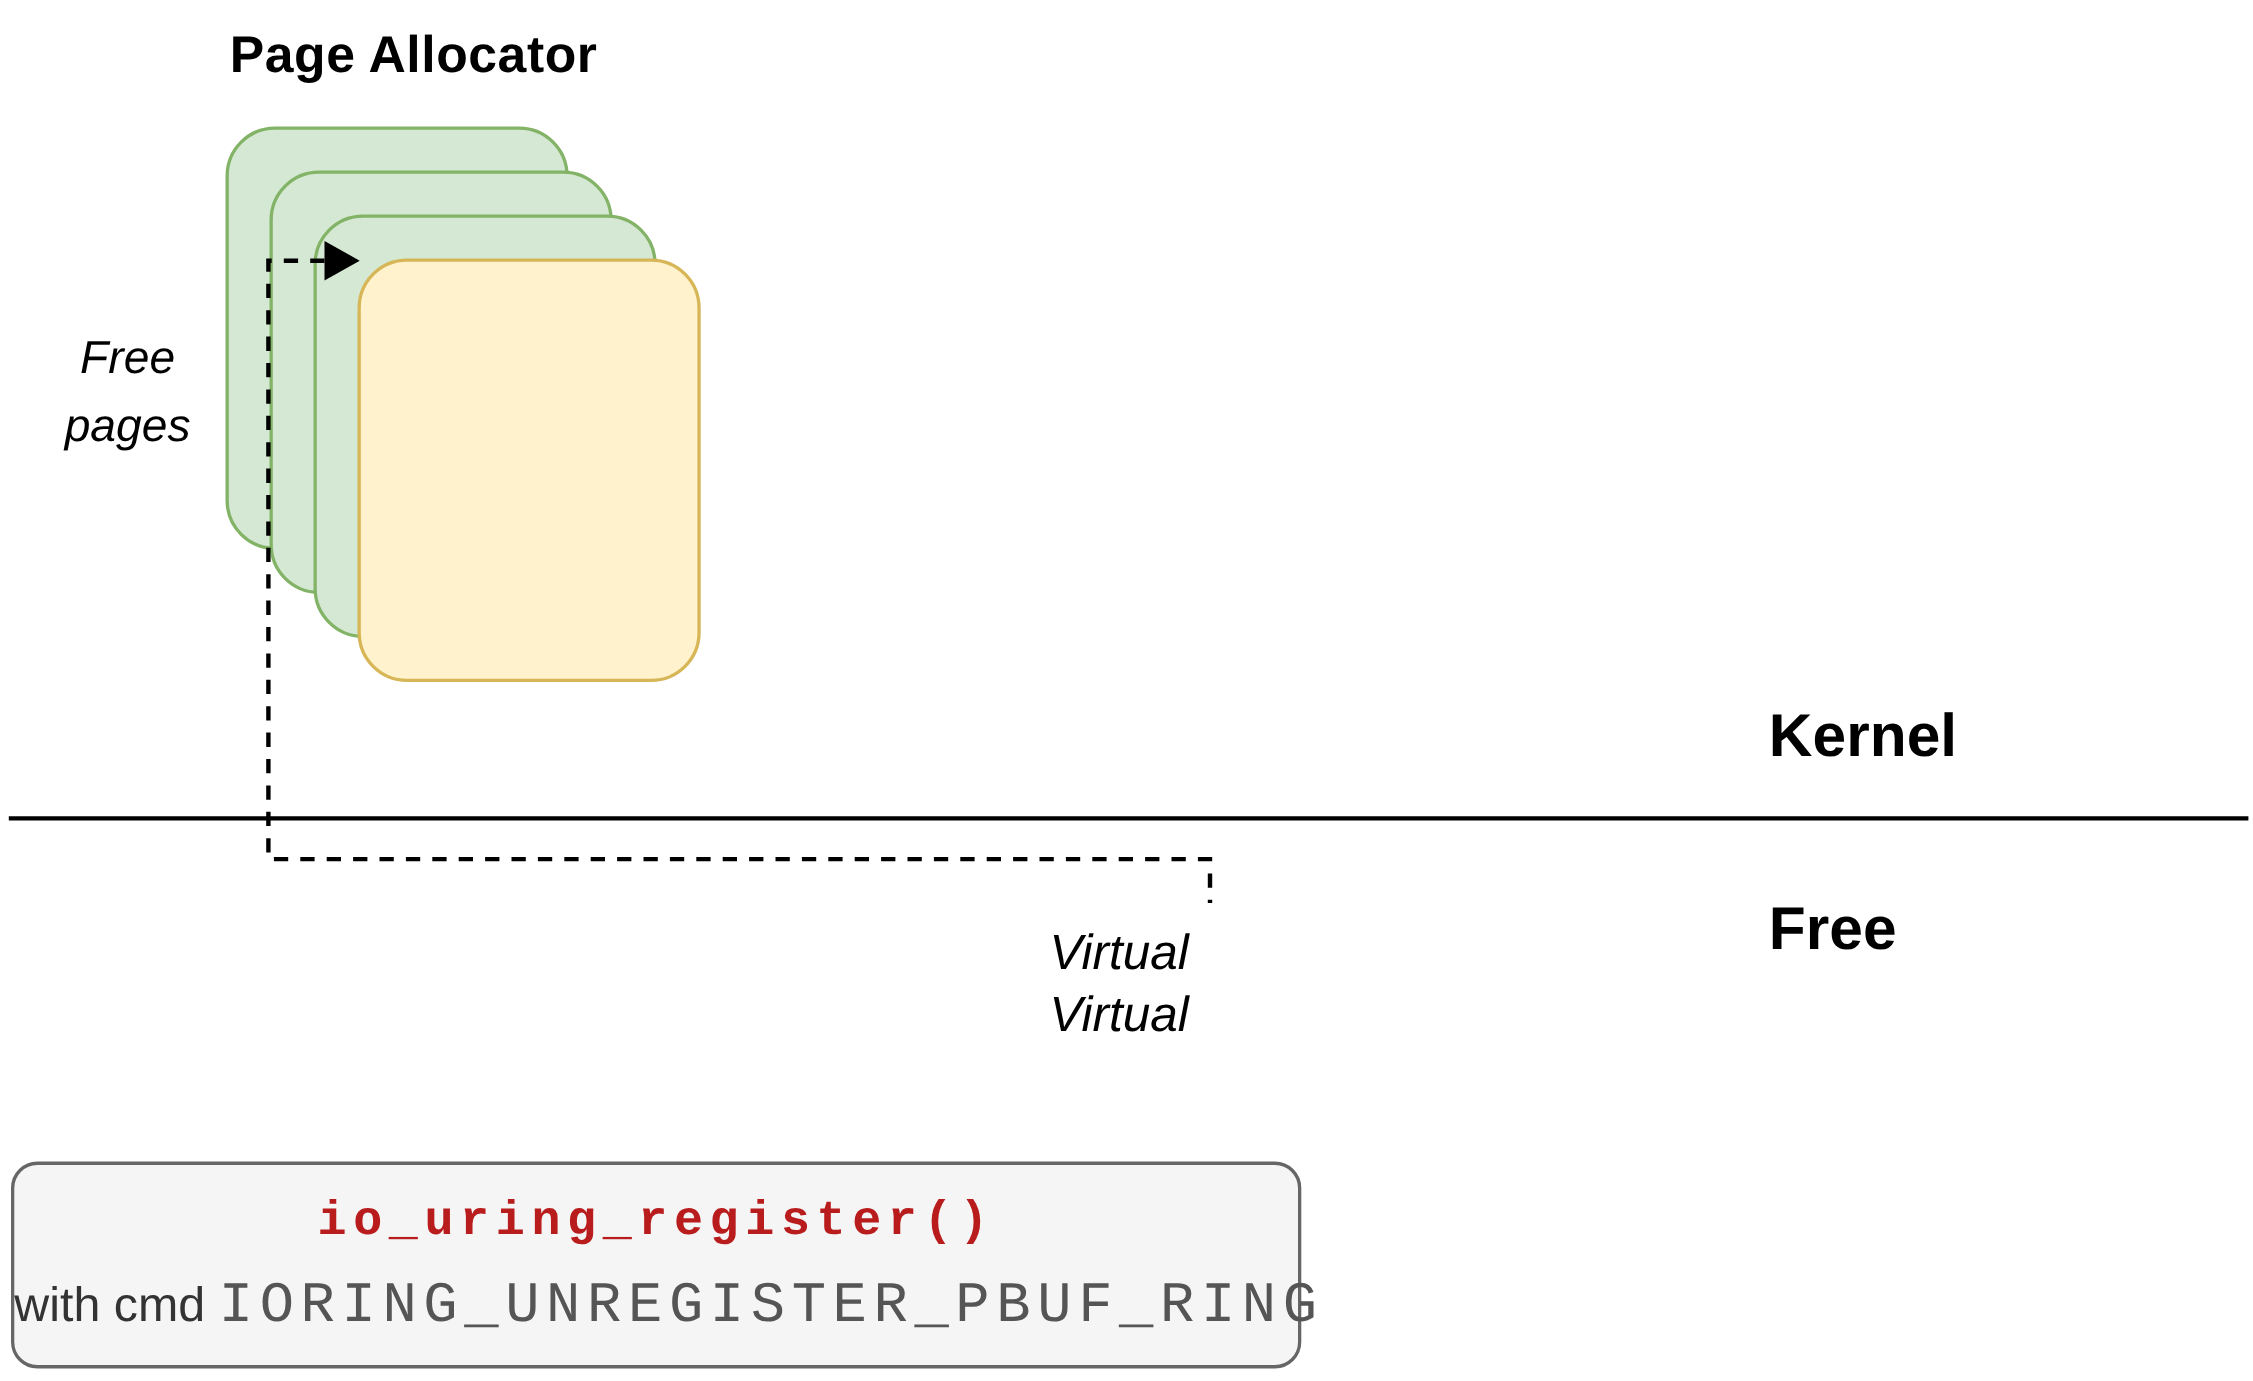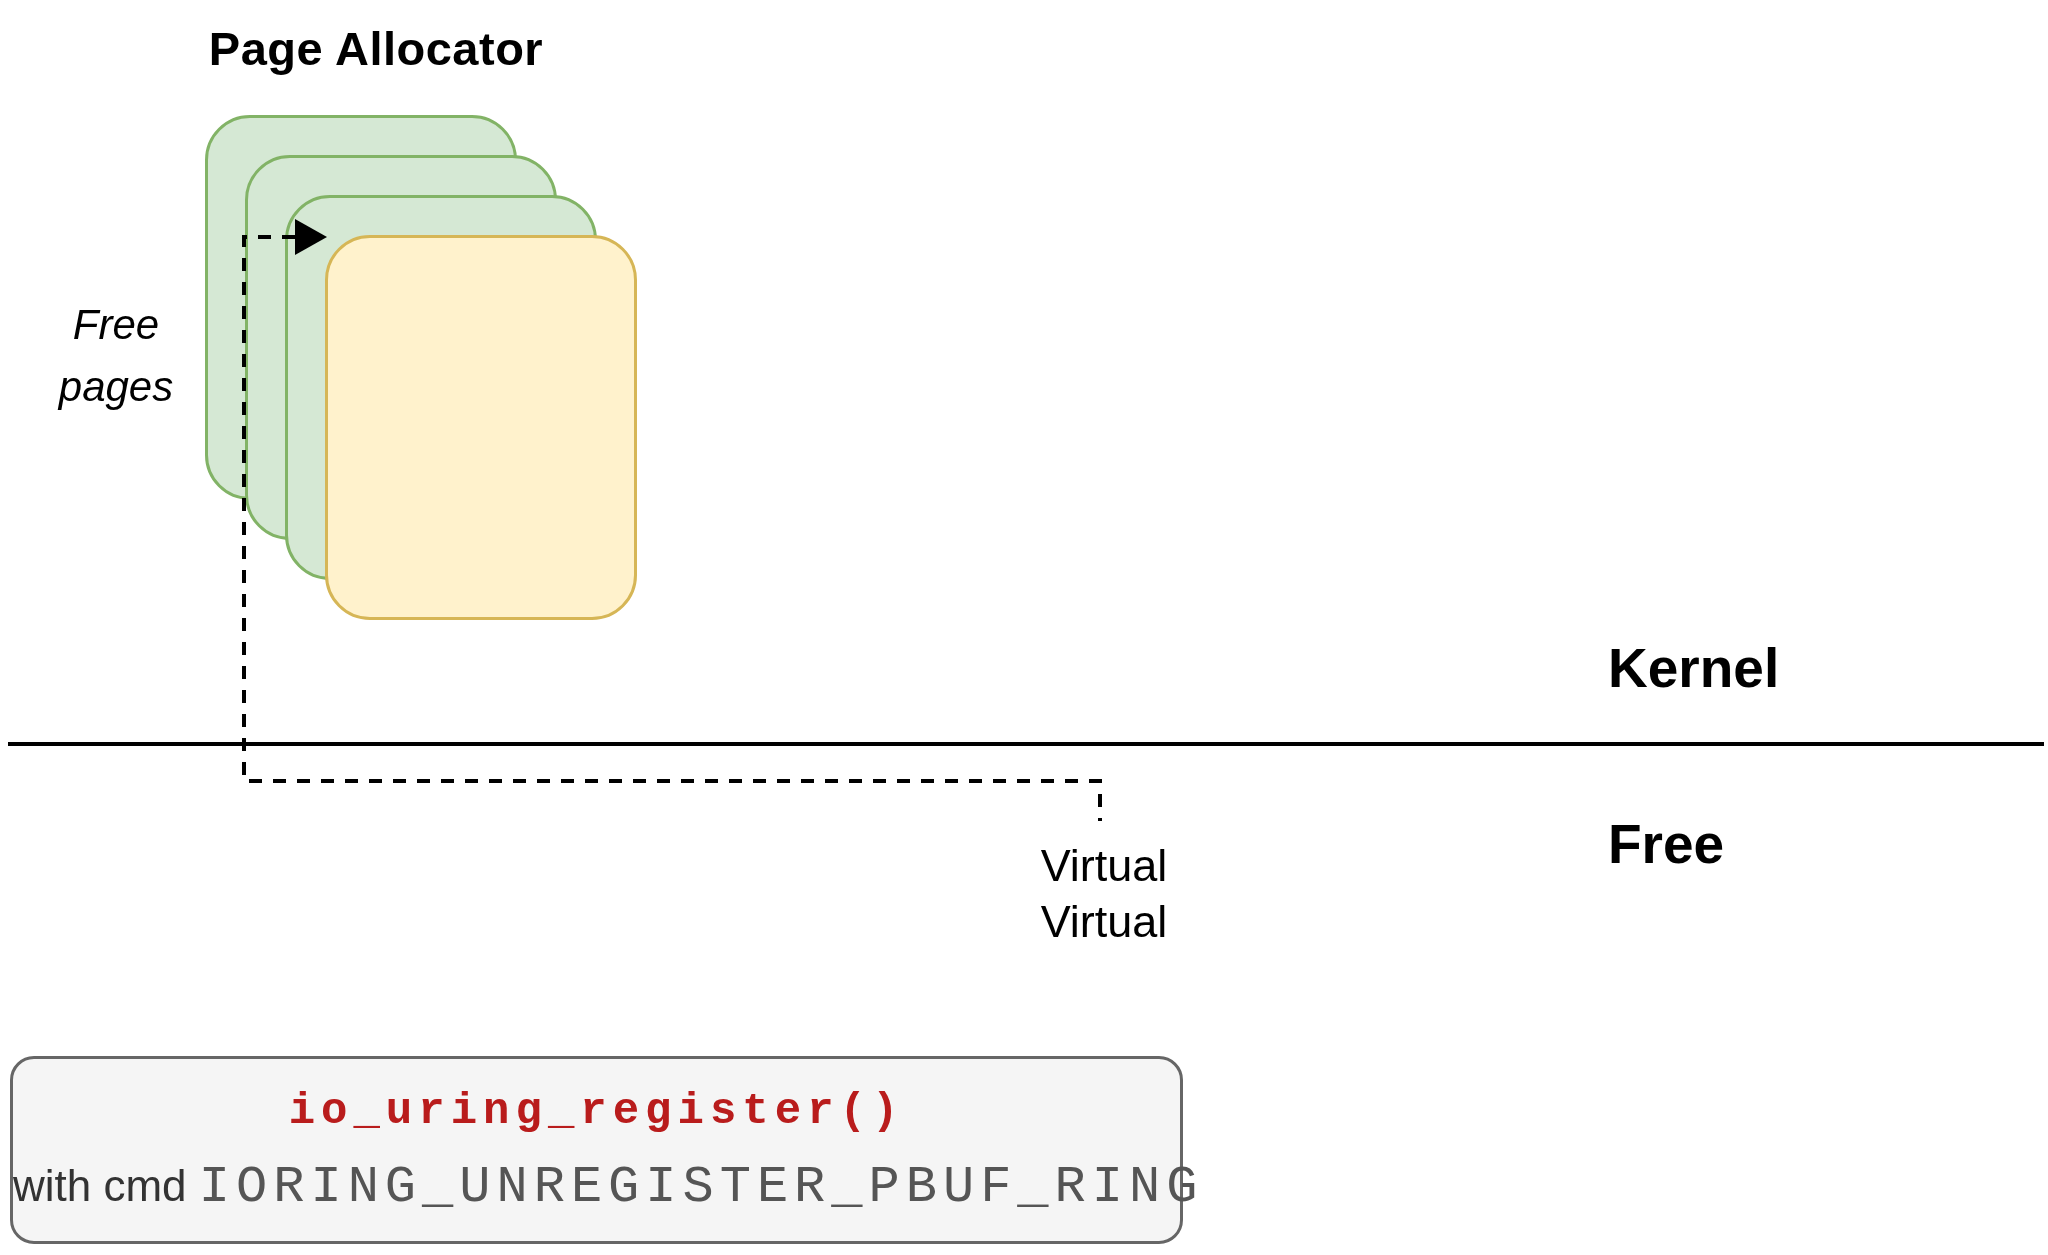--- a/index.html
+++ b/index.html
@@ -30,22 +30,22 @@
   svg.overlay{position:absolute;left:0;top:0;width:2048px;height:1255px;}
   .stroke-line{stroke:var(--line,#000);fill:none;}
   .fill-line{fill:var(--line,#000);stroke:none;}
   .kernel,.user{
     position:absolute;left:1608px;width:400px;
     font-size:55px;font-weight:bold;
   }
   .kernel{top:636px;}
   .user{top:812px;}
   .va{
-    position:absolute;left:954px;top:838px;width:300px;text-align:center;
-    font-size:45px;line-height:56px;
+    position:absolute;left:954px;top:838px;width:300px;text-align:left;
+    font-size:45px;line-height:56px;font-style:italic;
   }
   .syscall-box{
     position:absolute;left:10px;top:1056px;width:1173px;height:188px;
     box-sizing:border-box;border:3px solid var(--box-border,#666666);
     border-radius:24px;background:var(--box-fill,#f5f5f5);
   }
   .syscall-fn{
     position:absolute;left:0;top:27px;width:100%;text-align:center;
     font-family:"Liberation Mono",monospace;font-weight:bold;
     font-size:44px;letter-spacing:6px;color:#b91c1c;white-space:nowrap;

